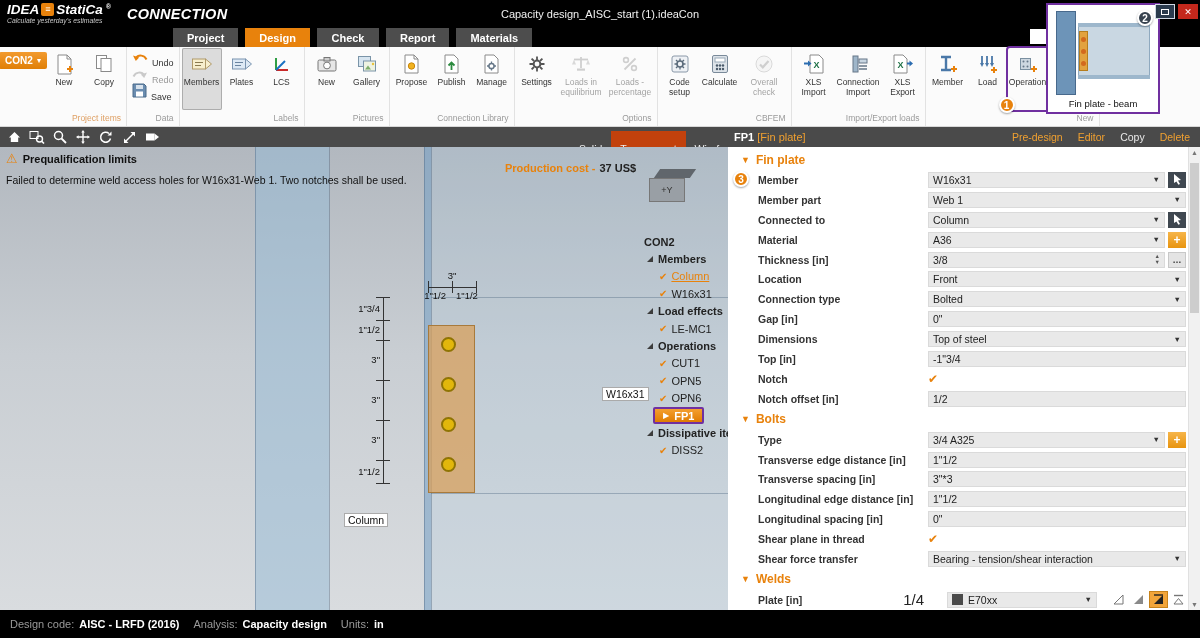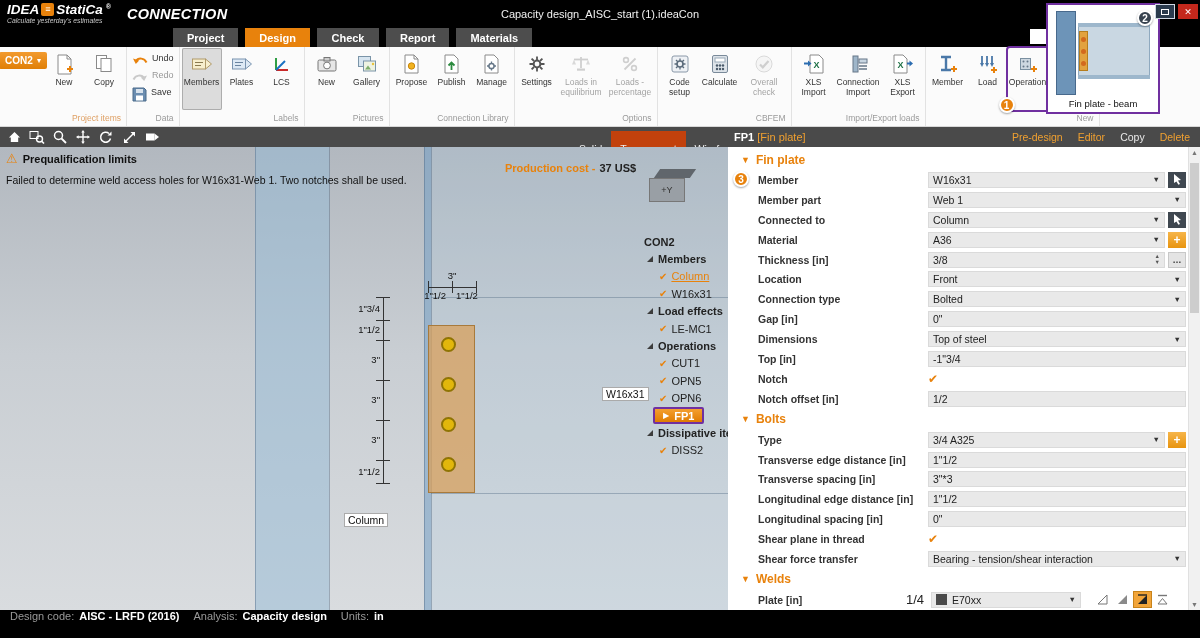--- a/index.html
+++ b/index.html
@@ -38,21 +38,21 @@
 .rbtn.wide{width:49px}
 .rbtn .ricon{height:24px;display:flex;align-items:center;justify-content:center}
 .rbtn .rlabel{font-size:8.5px;color:#333;text-align:center;line-height:1.15;margin-top:2px}
 .rbtn.active{background:#dcdcdc;box-shadow:inset 0 0 0 1px #adadad}
 .rbtn.disabled{opacity:.45}
 .rbtn.hl{box-shadow:0 0 0 2px #7030a0}
 .rb-badge{position:absolute;left:-9px;bottom:-3px;z-index:6}
 .chip-col{width:42px;display:flex;justify-content:center}
 .chip{margin-top:4px;background:linear-gradient(#f29a2e,#e07f06);color:#fff;font-size:10px;font-weight:bold;height:17px;display:flex;align-items:center;gap:4px;padding:0 6px;border-radius:2px}
 .chip-caret{font-size:8px}
-.stack-btn{display:flex;align-items:flex-start;gap:4px;height:15px;padding:0 3px}
+.stack-btn{display:flex;align-items:flex-end;gap:4px;height:15px;padding:0 3px}
 .stack-btn .slabel{font-size:9px;color:#333}
 .stack-btn.disabled{opacity:.5}
 .num-badge{width:16px;height:16px;border-radius:50%;background:#e8820c;color:#fff;font-size:10px;font-weight:bold;display:flex;align-items:center;justify-content:center;border:2px solid #fff;box-shadow:0 1px 2px rgba(0,0,0,.35)}
 
 
 .preview{position:absolute;left:1046px;top:3px;width:114px;height:111px;background:#fff;border:2px solid #7030a0;z-index:5;display:flex;flex-direction:column}
 .preview-img{flex:1;position:relative;margin:2px 2px 0}
 .pv-col{position:absolute;left:6px;top:4px;width:20px;height:84px;background:#6d94b8;border:1px solid #48698c}
 .pv-beam{position:absolute;left:28px;top:16px;width:72px;height:56px;background:#c9d7e2;border:1px solid #8fa9bf}
 .pv-flange{position:absolute;left:28px;width:72px;height:4px;background:#9db7cc}
@@ -126,33 +126,33 @@
 .dd,.inputbox{flex:1;height:16px;background:#e9e9e9;border:1px solid #dadada;display:flex;align-items:center;padding:0 4px;font-size:10.5px;color:#222;min-width:0}
 .ddval{white-space:nowrap;overflow:hidden}
 .caret{margin-left:auto;font-size:7.5px;color:#333;padding-left:3px}
 .sidebtn{flex:0 0 18px;height:16px;display:flex;align-items:center;justify-content:center}
 .sidebtn.pick{background:#3f4750}
 .sidebtn.add{background:linear-gradient(#f6b54a,#e8940f);color:#fff;font-weight:bold;font-size:12px;line-height:1}
 .sidebtn.dots{background:#e4e4e4;border:1px solid #c8c8c8;color:#333;font-weight:bold;font-size:9px}
 .spin{margin-left:auto;display:flex;flex-direction:column;justify-content:center;gap:1px;padding-left:3px}
 .spin span{font-size:5.5px;line-height:5px;color:#555}
 .chk{color:#e8820c;font-size:12px;font-weight:bold}
-.wleg{flex:0 0 34px;text-align:right;font-size:13px;color:#222;margin-right:4px}
+.wleg{flex:0 0 34px;text-align:right;font-size:15px;color:#222;margin-right:20px}
 .dd.welddd{flex:0 0 150px}
 .swatch{width:11px;height:11px;background:#4a4a4a;margin-right:5px}
 .weld-icons{display:flex;margin-left:8px}
 .wbtn{flex:0 0 19px;width:19px;height:17px;display:flex;align-items:center;justify-content:center;border:1px solid transparent;margin-left:1px}
 .wbtn.active{background:#f2a53a;border-color:#c8831a}
 .pscroll{position:absolute;right:0;top:0;width:12px;height:100%;background:#f1f1f1;border-left:1px solid #e0e0e0}
 .pscroll .thumb{position:absolute;left:1px;top:16px;width:9px;height:150px;background:#cdcdcd}
 .pscroll .sarr{position:absolute;left:0;width:11px;text-align:center;font-size:7px;color:#777}
 .sarr.up{top:2px}.sarr.down{bottom:2px}
 
 
-.statusbar{height:28px;background:#000;display:flex;padding-left:10px;font-size:11px}
+.statusbar{height:28px;background:#000;display:flex;align-items:center;padding-left:10px;font-size:11px}
 .sb-label{color:#9a9a9a;margin-right:5px}
 .sb-val{color:#fff;font-weight:bold;margin-right:14px}
 </style>
 </head>
 <body>
 
 <div class="app">
 
   <div class="titlebar">
     <div class="logo">

